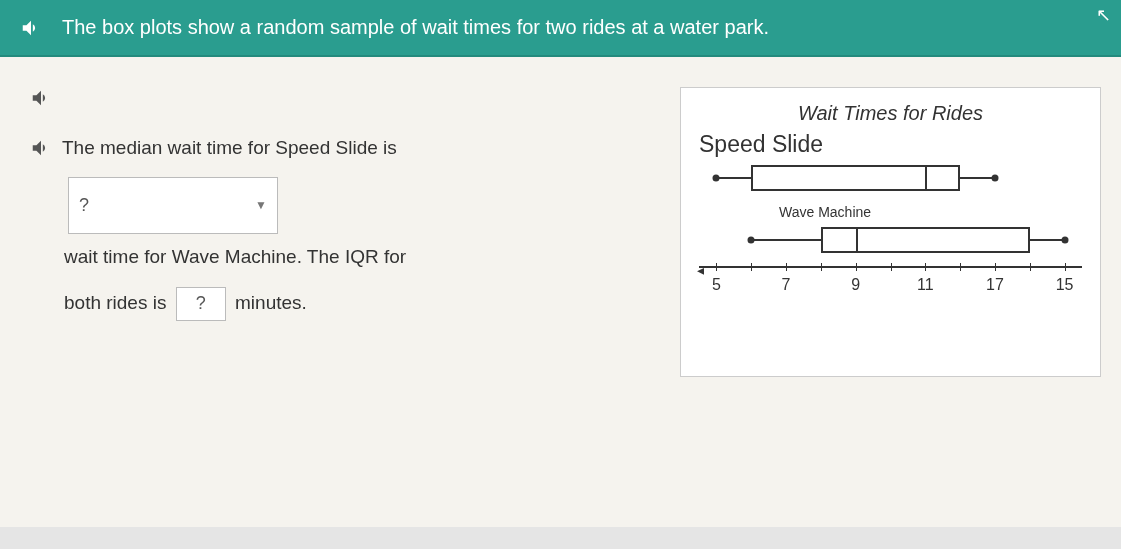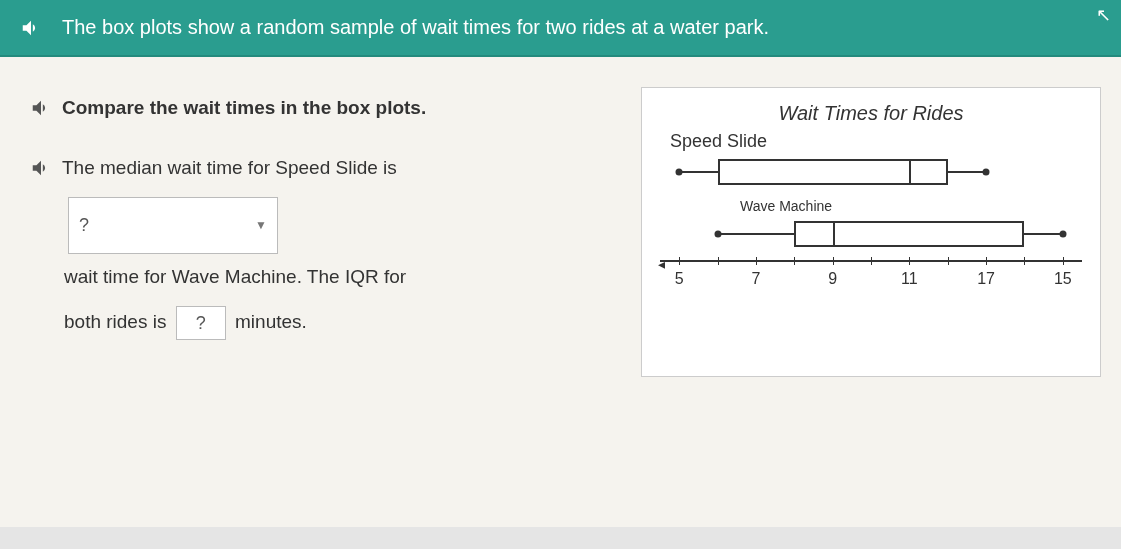--- a/index.html
+++ b/index.html
@@ -8,23 +8,23 @@
     .sound-icon { width: 22px; height: 22px; flex-shrink: 0; }
     .content { background: #f5f3ee; padding: 30px 20px 40px; display: flex; gap: 30px; min-height: 470px; position: relative; }
     .left { flex: 1; padding-left: 10px; }
     .row { display: flex; align-items: center; gap: 10px; margin-bottom: 18px; color: #333; font-size: 19px; line-height: 2.2; }
     .row.tight { margin-bottom: 8px; }
     .bold { font-weight: 600; }
     .dropdown { display: inline-flex; align-items: center; justify-content: space-between; border: 1px solid #bbb; background: #fff; padding: 6px 10px; width: 210px; color: #555; font-size: 18px; vertical-align: middle; margin: 0 4px; }
     .dropdown .chev { font-size: 12px; color: #777; }
     .input-small { display: inline-flex; align-items: center; justify-content: center; border: 1px solid #bbb; background: #fff; width: 50px; height: 34px; color: #555; font-size: 18px; vertical-align: middle; margin: 0 4px; }
     .text-line { color: #333; font-size: 19px; line-height: 2.4; margin-left: 34px; }
-    .right { width: 460px; background: #fff; border: 1px solid #ccc; padding: 14px 18px 12px; height: 290px; position: relative; }
+    .right { width: 421px; background: #fff; border: 1px solid #ccc; padding: 14px 18px 12px; height: 290px; position: relative; }
     .chart-title { text-align: center; font-style: italic; font-size: 20px; color: #333; margin-bottom: 6px; }
-    .label { font-size: 18px; color: #333; margin-bottom: 2px; margin-left: 10px; }
+    .label { font-size: 23px; color: #333; margin-bottom: 2px; }
     .plot-area { position: relative; height: 36px; margin-bottom: 8px; }
     .whisker-line { position: absolute; height: 2px; background: #333; top: 50%; transform: translateY(-50%); }
     .box { position: absolute; height: 26px; border: 2px solid #333; background: #fff; top: 50%; transform: translateY(-50%); }
     .median { position: absolute; width: 2px; height: 26px; background: #333; top: 50%; transform: translateY(-50%); }
     .dot { position: absolute; width: 7px; height: 7px; background: #333; border-radius: 50%; top: 50%; transform: translate(-50%, -50%); }
     .axis { position: relative; height: 50px; margin-top: 6px; border-top: 2px solid #333; }
     .tick { position: absolute; top: -5px; width: 1px; height: 8px; background: #333; }
     .tick-label { position: absolute; top: 8px; font-size: 16px; color: #333; transform: translateX(-50%); }
     .axis-label { text-align: center; font-size: 17px; color: #333; margin-top: 28px; }
     .arrow { position: absolute; top: -6px; font-size: 14px; color: #333; }
@@ -41,21 +41,20 @@
   <span>The box plots show a random sample of wait times for two rides at a water park.</span>
   <span class="cursor">↖</span>
 </div>
 
 <div class="content">
   <div class="left">
     <div class="row bold">
       <svg class="sound-icon" viewBox="0 0 24 24" fill="#555">
           <path d="M3 9v6h4l5 5V4L7 9H3zm13.5 3a4.5 4.5 0 0 0-2.5-4v8a4.5 4.5 0 0 0 2.5-4z"></path>
         </svg>
-      <span>Compare the wait times in the box plots.</span>
     </div>
     <div class="row tight">
       <svg class="sound-icon" viewBox="0 0 24 24" fill="#555">
           <path d="M3 9v6h4l5 5V4L7 9H3zm13.5 3a4.5 4.5 0 0 0-2.5-4v8a4.5 4.5 0 0 0 2.5-4z"></path>
         </svg>
       <span>The median wait time for Speed Slide is</span>
     </div>
     <div class="text-line">
       <span class="dropdown">
         <span>?</span>

